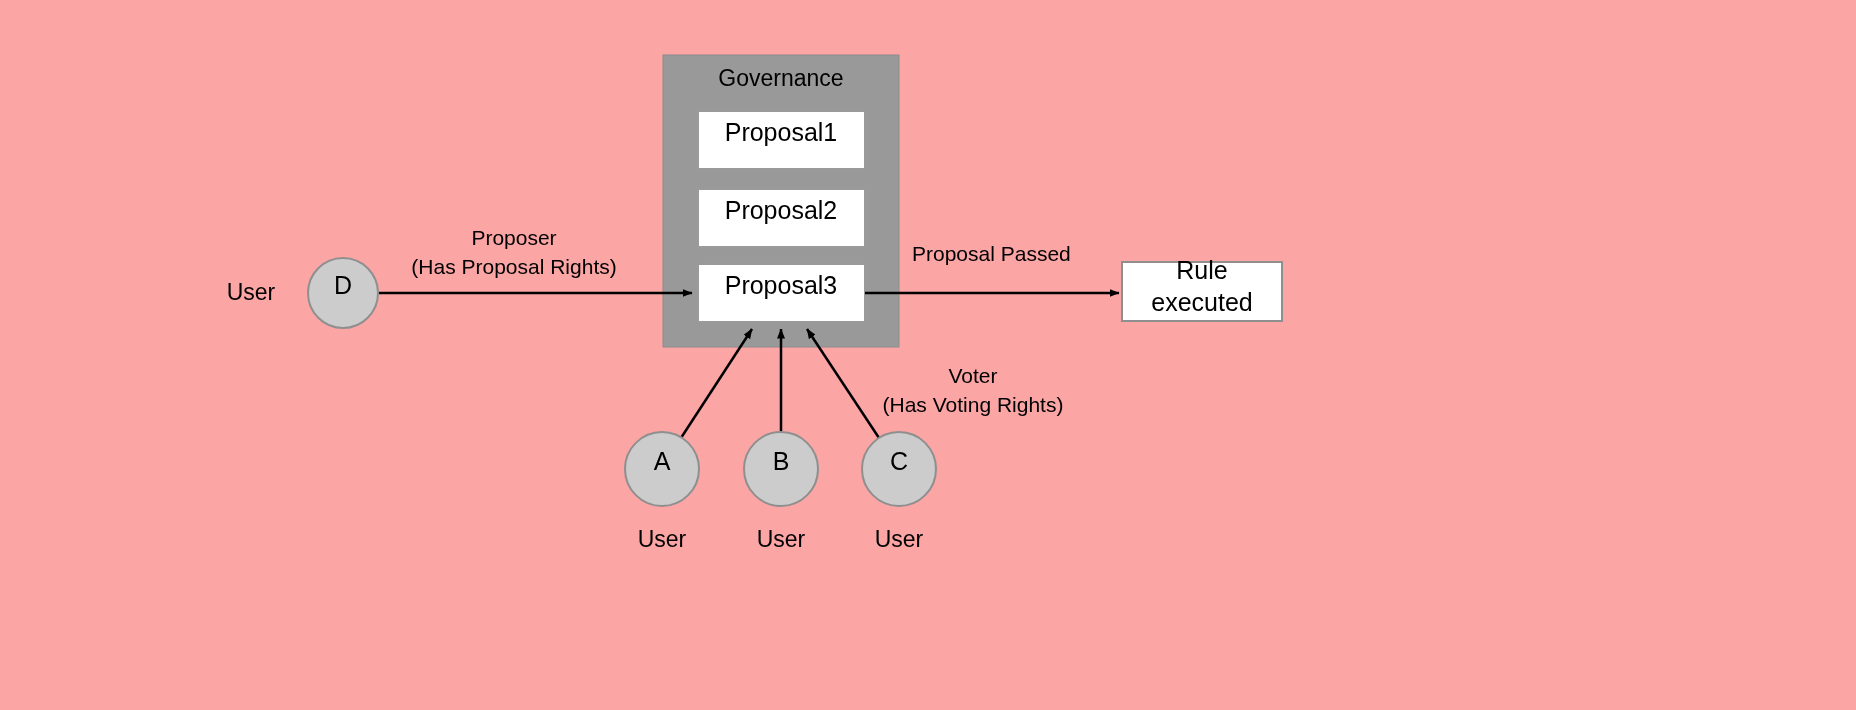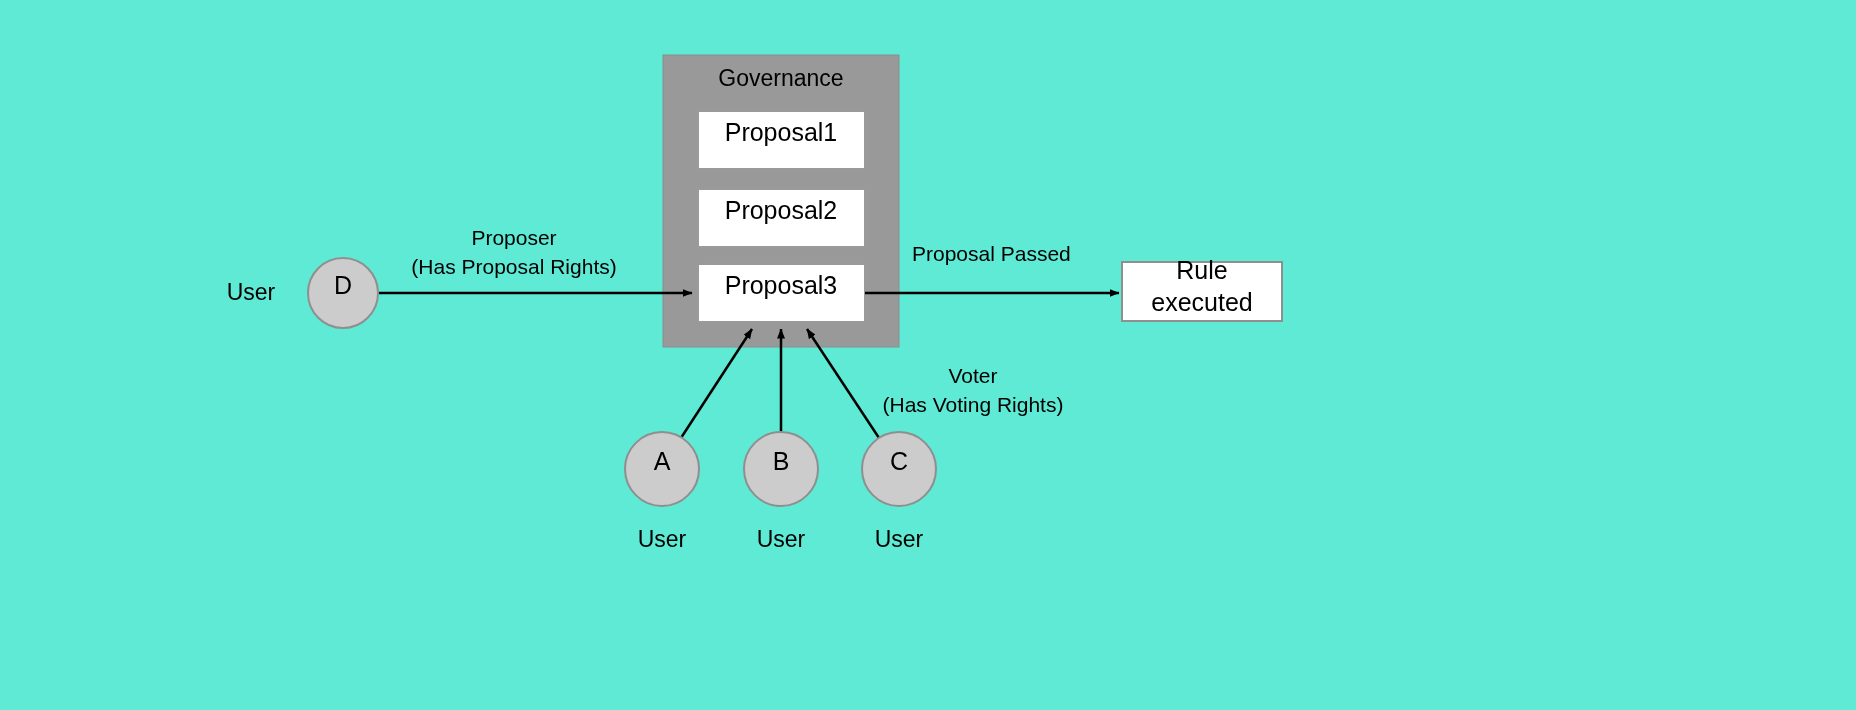--- a/index.html
+++ b/index.html
@@ -11,21 +11,21 @@
   body {
     width: 1856px;
     height: 710px;
     overflow: hidden;
     font-family: "Liberation Sans", "DejaVu Sans", sans-serif;
   }
   #diagram-canvas {
     position: relative;
     width: 1856px;
     height: 710px;
-    background: #5eead4;
+    background: #fca5a5;
   }
   svg.diagram {
     display: block;
     width: 1856px;
     height: 710px;
   }
   .node-label,
   .edge-label,
   .group-title,
   .caption {

